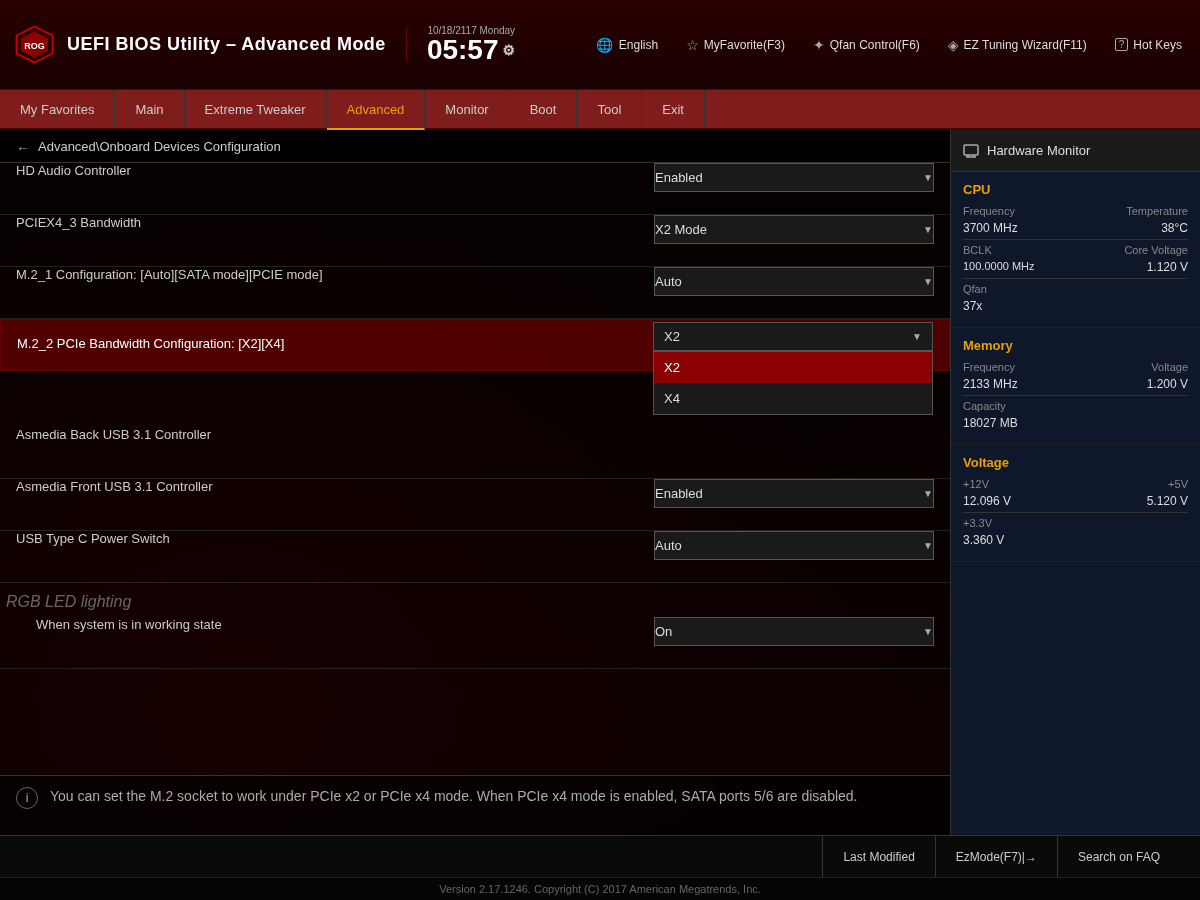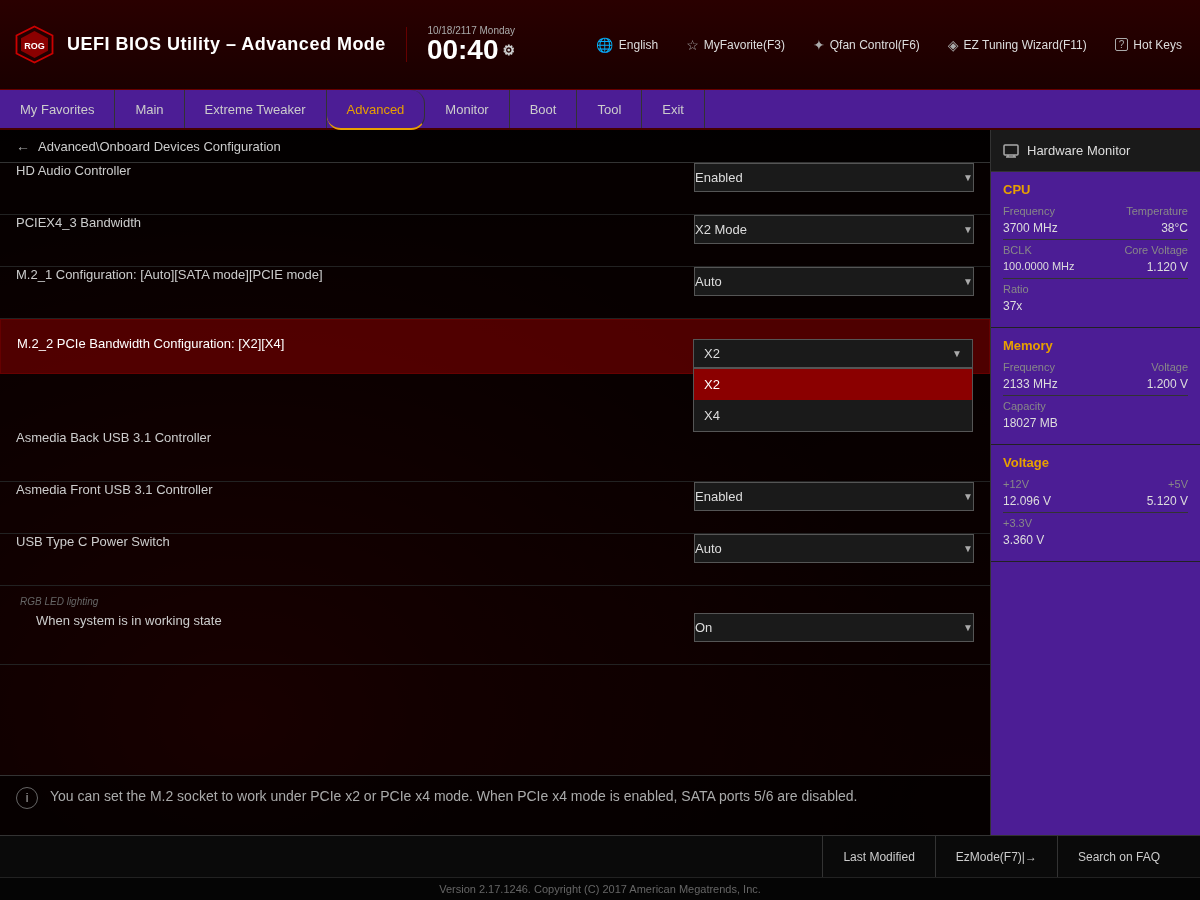--- a/index.html
+++ b/index.html
@@ -116,21 +116,21 @@
       border-radius: 2px;
     }
 
     .toolbar-icon {
       font-size: 14px;
       color: #aaa;
     }
 
     
     .nav-bar {
-      background: #4c1d95;
+      background: #7f1d1d;
       border-bottom: 2px solid #400;
       height: 40px;
       display: flex;
       align-items: stretch;
     }
 
     .nav-item {
       padding: 0 20px;
       display: flex;
       align-items: center;
@@ -138,21 +138,20 @@
       color: #ccc;
       cursor: pointer;
       border-right: 1px solid #333;
       white-space: nowrap;
     }
 
     .nav-item.active {
       color: #e8a000;
       border-bottom: 2px solid #e8a000;
       margin-bottom: -2px;
-      border-radius: 14px;
     }
 
     
     .content-area {
       display: flex;
       flex: 1;
       overflow: hidden;
     }
 
     
@@ -270,23 +269,23 @@
       cursor: pointer;
     }
 
     .dropdown-option.highlighted {
       background: #8b0000;
       color: #fff;
     }
 
     
     .section-header {
-      padding: 10px 20px 6px;
+      padding: 10px 6px 6px;
       color: #666;
-      font-size: 10px;
+      font-size: 16px;
       font-style: italic;
     }
 
     
     .info-bar {
       padding: 10px 16px;
       background: rgba(0,0,0,0.6);
       border-top: 1px solid #333;
       display: flex;
       align-items: flex-start;
@@ -309,22 +308,22 @@
     }
 
     .info-text {
       font-size: 14px;
       color: #aaa;
       line-height: 1.5;
     }
 
     
     .hw-monitor {
-      width: 210px;
-      background: #4c1d95;
+      width: 250px;
+      background: #0f172a;
       border-left: 1px solid #333;
       display: flex;
       flex-direction: column;
       overflow-y: auto;
     }
 
     .hw-monitor-header {
       background: #1a1a1a;
       padding: 10px 12px;
       display: flex;
@@ -435,21 +434,21 @@
           <text x="50%" y="55%" text-anchor="middle" dominant-baseline="middle" fill="#fff" font-size="10" font-weight="bold">ROG</text>
         </svg>
         <span class="app-title">UEFI BIOS Utility – Advanced Mode</span>
       </div>
       <div class="header-divider"></div>
       <div class="header-time-area">
         <span class="header-date">
           <span>10/18/2117</span> <span>Monday</span>
         </span>
         <div class="header-time">
-          <span>00:40</span>
+          <span>05:57</span>
           <span class="settings-icon">⚙</span>
         </div>
       </div>
       <div class="header-toolbar">
         <div class="toolbar-item">
           <span class="toolbar-icon">🌐</span>
           <span>English</span>
         </div>
         <div class="toolbar-item">
           <span class="toolbar-icon">☆</span>
@@ -528,21 +527,21 @@
         <div class="setting-row">
           <span class="setting-label">M.2_1 Configuration: [Auto][SATA mode][PCIE mode]</span>
           <div class="dropdown-control">
             <span>Auto</span>
             <span class="dropdown-arrow">▼</span>
           </div>
         </div>
 
         <div class="setting-row selected" style="position:relative; height:auto; min-height:52px; flex-direction:row; padding-top:0; padding-bottom:5px; align-items:flex-start;">
           <span class="setting-label" style="padding-top:16px;">M.2_2 PCIe Bandwidth Configuration: [X2][X4]</span>
-          <div class="dropdown-open-container" style="margin-top:19px;border-radius:7px;">
+          <div class="dropdown-open-container" style="margin-top:2px;border-radius:7px;">
             <div class="dropdown-trigger">
               <span>X2</span>
               <span class="dropdown-arrow">▼</span>
             </div>
             <div class="dropdown-menu">
               <div class="dropdown-option highlighted">X2</div>
               <div class="dropdown-option">X4</div>
             </div>
           </div>
         </div>
@@ -613,21 +612,21 @@
         <div class="hw-row">
           <span class="hw-label">BCLK</span>
           <span class="hw-label">Core Voltage</span>
         </div>
         <div class="hw-row">
           <span class="hw-value" style="font-size:11px;">100.0000 MHz</span>
           <span class="hw-value">1.120 V</span>
         </div>
         <div class="hw-divider"></div>
         <div class="hw-row">
-          <span class="hw-label">Ratio</span>
+          <span class="hw-label">Qfan</span>
         </div>
         <div class="hw-row">
           <span class="hw-value">37x</span>
         </div>
       </div>
 
       <div class="hw-section">
         <div class="hw-section-title mem-color">Memory</div>
         <div class="hw-row">
           <span class="hw-label">Frequency</span>

